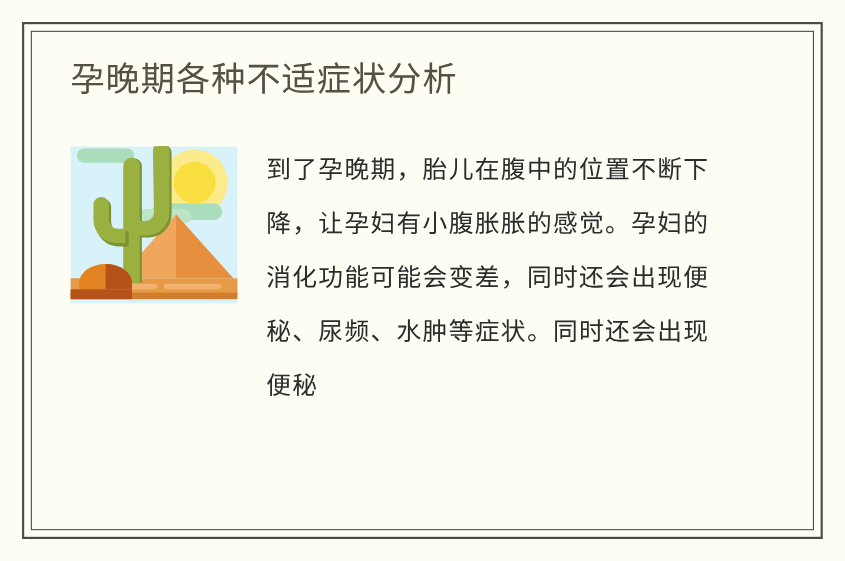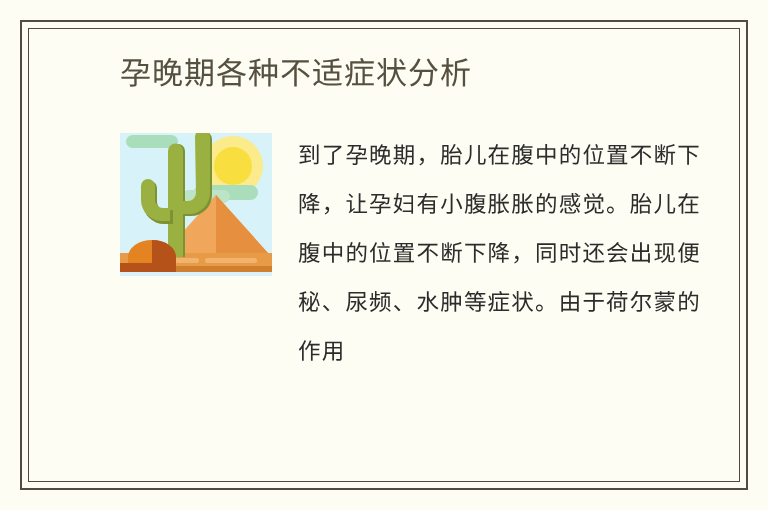--- a/index.html
+++ b/index.html
@@ -38,22 +38,21 @@
     pointer-events: none;
   }
 
   
   .content {
     position: absolute;
     left: 28px;
     top: 28px;
     right: 28px;
     bottom: 28px;
-    padding: 26px 32px 0 48px;
-    margin-left: 44px;
+    padding: 26px 32px 0 36px;
   }
 
   .page-title {
     font-size: 31px;
     line-height: 1.25;
     color: #55503F;
     letter-spacing: 1px;
     font-weight: 400;
     font-family: "DejaVu Sans", "Liberation Sans", sans-serif;
     white-space: nowrap;
@@ -132,16 +131,16 @@
       <path d="M77 6 a7.5 7.5 0 0 1 15 0 v56 a21 21 0 0 1 -21 21 h-8 v-14 h7
                a8 8 0 0 0 8 -8 Z" fill="#7C9233"></path>
       <path d="M75 4 a7.5 7.5 0 0 1 15 0 v56 a21 21 0 0 1 -21 21 h-7 v-13 h6
                a8 8 0 0 0 8 -8 Z" fill="#9AB041"></path>
 
       <path d="M8 124 a24 17 0 0 1 48 0 v6 H8 Z" fill="#E48321"></path>
       <path d="M32 107 a24 17 0 0 1 24 17 v6 H32 Z" fill="#B4521A"></path>
       <rect x="0" y="130" width="56" height="9" fill="#B4521A"></rect>
     </svg>
 
-    <p class="article-text">到了孕晚期，胎儿在腹中的位置不断下降，让孕妇有小腹胀胀的感觉。胎儿在腹中的位置不断下降，同时还会出现便秘、尿频、水肿等症状。由于荷尔蒙的作用</p>
+    <p class="article-text">到了孕晚期，胎儿在腹中的位置不断下降，让孕妇有小腹胀胀的感觉。孕妇的消化功能可能会变差，同时还会出现便秘、尿频、水肿等症状。同时还会出现便秘</p>
 
   </div>
 </div>
 
 </body></html>

